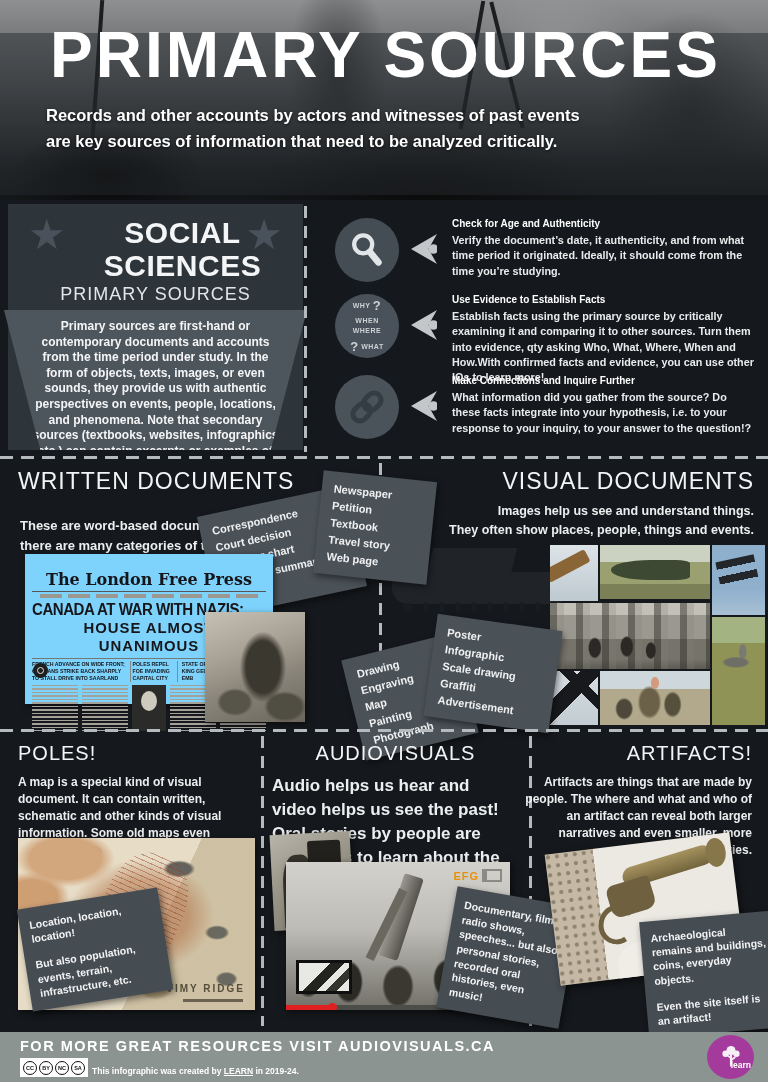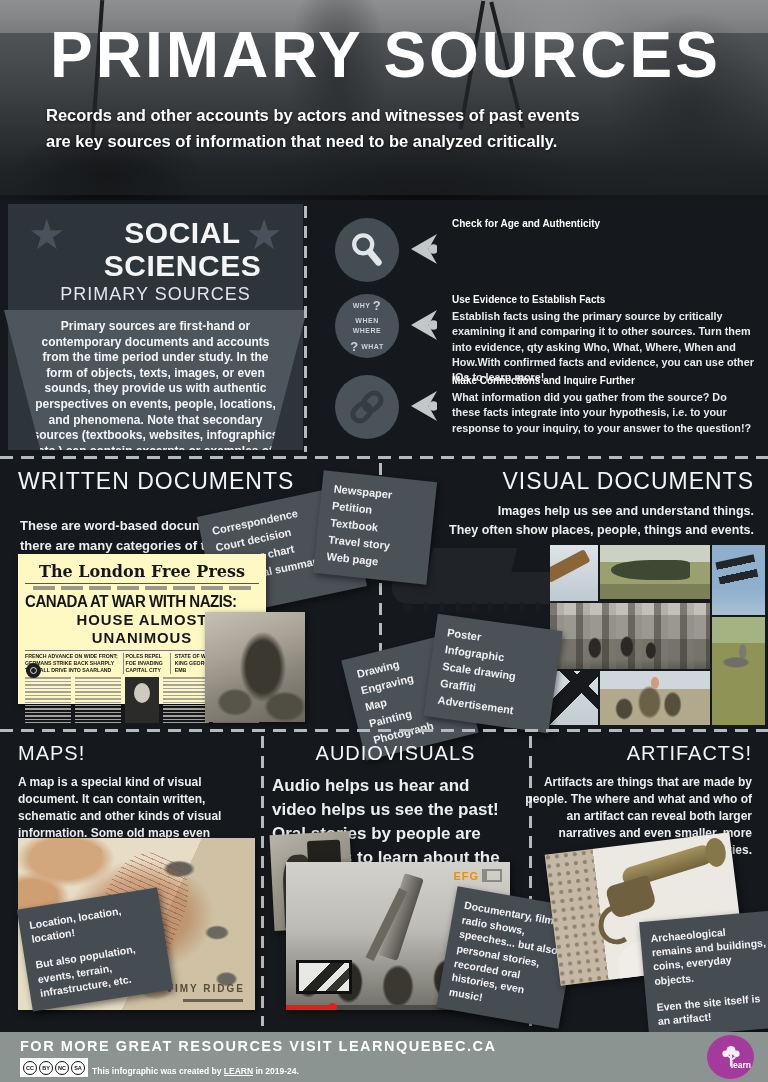--- a/index.html
+++ b/index.html
@@ -49,22 +49,22 @@
   .qmark{font-size:13px;font-weight:800;vertical-align:middle;}
 
   
   .sec-title{position:absolute;font-size:23px;font-weight:400;letter-spacing:1px;color:#f3f4f5;}
   .sec-body{position:absolute;font-size:13px;font-weight:600;line-height:1.5;color:#eceeef;}
 
   .list-card{position:absolute;background:#4a5157;color:#eef0f1;font-size:11px;font-weight:700;
              line-height:1.55;padding:9px 12px;box-shadow:2px 3px 6px rgba(0,0,0,.45);}
 
   
-  .newspaper{position:absolute;left:18px;top:554px;width:248px;height:150px;background:#fef9c3;color:#16161a;
-             box-sizing:border-box;padding:8px 7px;box-shadow:2px 2px 6px rgba(0,0,0,.5);}
+  .newspaper{position:absolute;left:25px;top:554px;width:248px;height:150px;background:#7dd3fc;color:#16161a;
+             box-sizing:border-box;padding:16px 7px;box-shadow:2px 2px 6px rgba(0,0,0,.5);}
   .np-mast{font-family:"DejaVu Serif","Liberation Serif",serif;font-weight:700;font-size:16px;text-align:center;}
   .np-rule{height:1px;background:#555;margin:2px 0;}
   .np-date{height:4px;background:repeating-linear-gradient(90deg,#9b9890 0 22px,transparent 22px 28px);margin:1px 8px 3px;}
   .np-h1{font-size:16px;font-weight:700;letter-spacing:-.5px;transform:scaleX(.94);transform-origin:left;white-space:nowrap;}
   .np-h2{font-size:15.5px;font-weight:700;letter-spacing:1px;text-align:center;transform:scaleX(.96);}
   .np-subs{display:flex;gap:4px;margin-top:3px;border-top:1px solid #777;padding-top:2px;}
   .np-sub{font-size:5.2px;font-weight:800;line-height:1.35;}
   .np-cols{display:flex;gap:4px;margin-top:3px;height:46px;}
   .np-col{flex:1;background:repeating-linear-gradient(180deg,#a5a199 0 1.5px,transparent 1.5px 3.5px);}
   .np-portrait{flex:0 0 34px;background:#2b2b29;position:relative;}
@@ -243,20 +243,21 @@
         </svg>
       </div>
       <div class="step-arrow">
         <svg viewBox="0 0 26 30" width="26" height="30">
             <path d="M26 0 L0 15 L26 30 L17.5 15 Z" fill="#c3c7ca"></path>
             <circle cx="22.5" cy="15" r="4.8" fill="#c3c7ca"></circle>
           </svg>
       </div>
       <div class="step-text">
         <div class="step-title">Check for Age and Authenticity</div>
+        <div class="step-body">Verify the document’s date, it authenticity, and from what time period it originated.  Ideally, it should come from the time you’re studying.</div>
       </div>
     </div>
 
     <div class="step" style="top:90px;">
       <div class="step-circle" style="background:#49525a;">
         <div class="qcircle">
           <div><span>WHY</span> <span class="qmark">?</span></div>
           <div><span>WHEN</span></div>
           <div><span>WHERE</span></div>
           <div><span class="qmark">?</span> <span>WHAT</span></div>
@@ -376,21 +377,21 @@
     <div>Infographic</div>
     <div>Scale drawing</div>
     <div>Graffiti</div>
     <div>Advertisement</div>
   </div>
 
   <div class="dash-h" style="left:0;top:729px;width:768px;"></div>
   <div class="dash-v" style="left:261px;top:736px;height:290px;"></div>
   <div class="dash-v" style="left:529px;top:736px;height:290px;"></div>
 
-  <div class="sec-title" style="left:18px;top:742px;font-size:20px;">MAPS!</div>
+  <div class="sec-title" style="left:18px;top:742px;font-size:20px;">POLES!</div>
   <div class="sec-body" style="left:18px;top:774px;width:230px;font-size:12px;line-height:1.42;">A map is a special kind of visual document.  It can contain written, schematic and other kinds of visual information. Some old maps even represent artwork and current technologies of the times.</div>
   <div class="map-img">
     <div class="map-hatch"></div>
     <div class="map-label">VIMY RIDGE</div>
     <div class="map-scale"></div>
   </div>
   <div class="note-card" style="left:24px;top:898px;width:122px;font-size:10.5px;line-height:1.35;transform:rotate(-9deg);">
     <p>Location, location, location!</p>
     <div class="note-gap"></div>
     <p>But also population, events, terrain, infrastructure, etc.</p>
@@ -431,21 +432,21 @@
     <div class="bag"></div>
     <div class="hand"></div>
   </div>
   <div class="note-card" style="left:644px;top:916px;width:118px;font-size:10.5px;line-height:1.35;transform:rotate(-5deg);">
     <p>Archaeological remains and buildings, coins, everyday objects.</p>
     <div class="note-gap"></div>
     <p>Even the site itself is an artifact!</p>
   </div>
 
   <div class="footer">
-    <div class="footer-headline">FOR MORE GREAT RESOURCES VISIT LEARNQUEBEC.CA</div>
+    <div class="footer-headline">FOR MORE GREAT RESOURCES VISIT AUDIOVISUALS.CA</div>
     <div class="cc-box">
       <span class="cc-circ">CC</span>
       <span class="cc-circ">BY</span>
       <span class="cc-circ">NC</span>
       <span class="cc-circ">SA</span>
     </div>
     <div class="credits">
       <div><span>This infographic was created by </span><a href="#">LEARN</a><span> in 2019-24.</span></div>
     </div>
     <div class="learn-logo">

